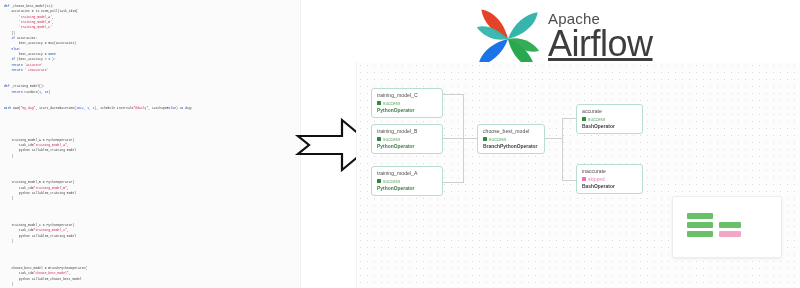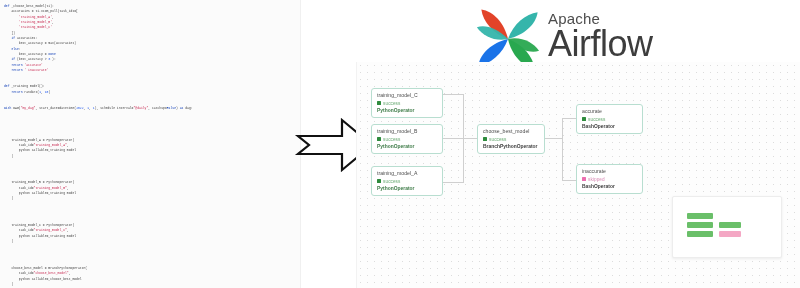--- a/index.html
+++ b/index.html
@@ -85,20 +85,21 @@
 
   
   .logo{position:absolute;left:466px;top:2px;width:216px;height:74px;}
   .logo-text{position:absolute;left:548px;top:10px;width:150px;}
   .logo-apache{
     font-size:15px;color:#4d4d4d;line-height:17px;letter-spacing:0.2px;
   }
   .logo-airflow{
     font-size:36px;color:#3d3d3d;line-height:38px;letter-spacing:-0.5px;
     margin-top:-2px;
+    text-decoration:underline;
   }
 </style>
 </head>
 <body>
 
 <div class="stage">
 
   <div class="code-panel">
     <pre class="code-pre"><span id="code-target"><span class="k">def</span> _choose_best_model(ti):
     accuracies = ti.xcom_pull(task_ids=[

